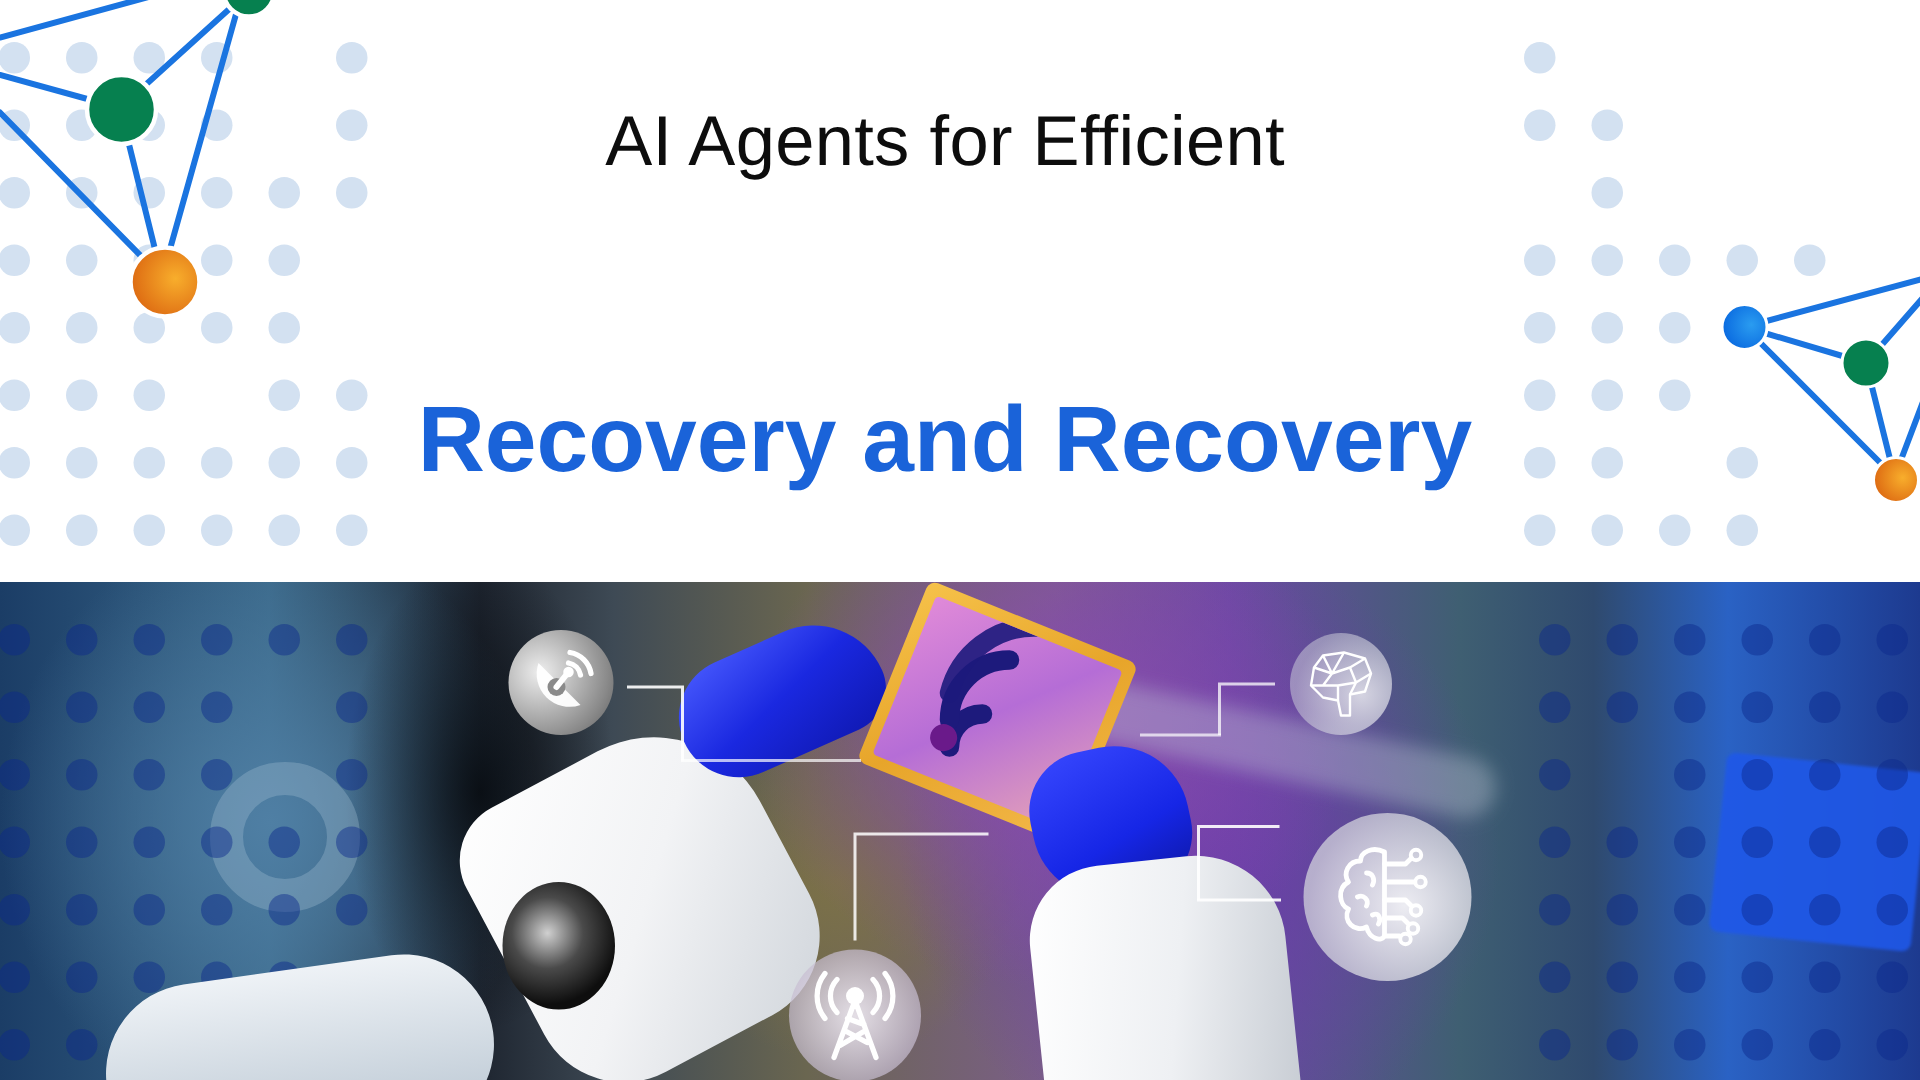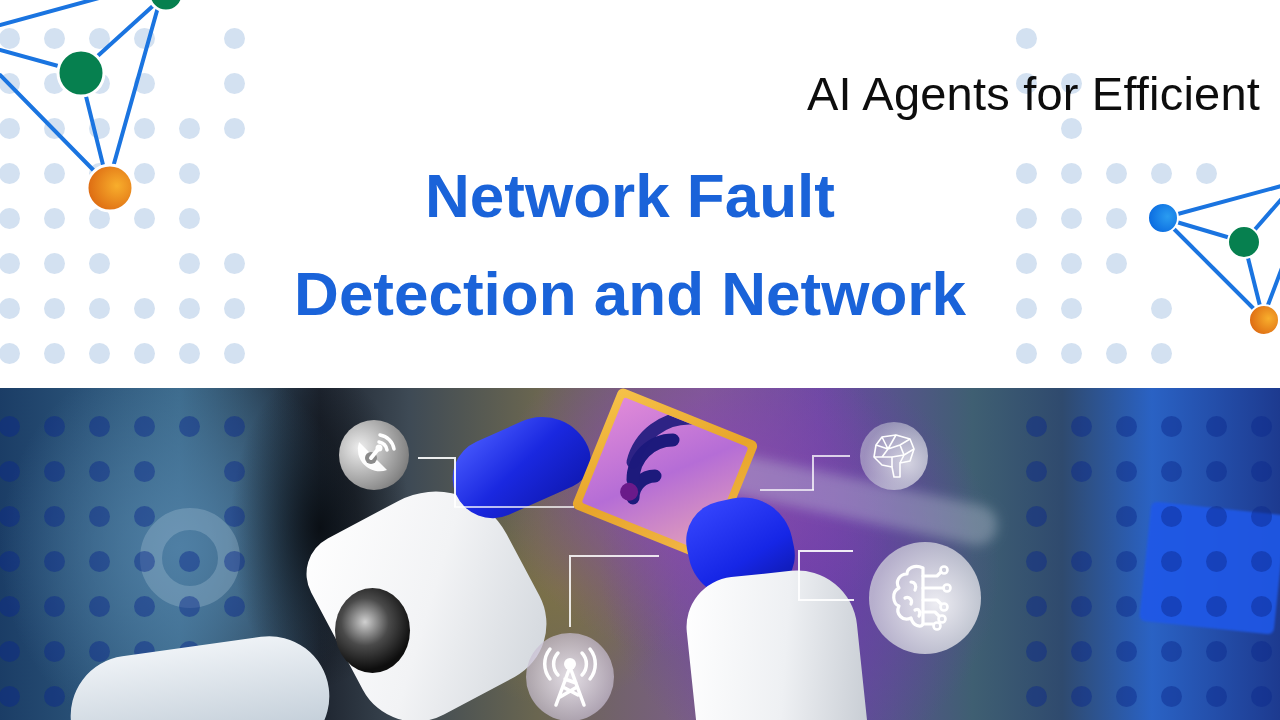--- a/index.html
+++ b/index.html
@@ -4,21 +4,21 @@
 <style>
   * { margin:0; padding:0; box-sizing:border-box; }
   html, body { width:1280px; height:720px; overflow:hidden; background:#ffffff; }
   body { position:relative; font-family:"Liberation Sans", "DejaVu Sans", sans-serif; }
 
   .banner { position:absolute; left:0; top:0; width:1280px; height:388px; background:#ffffff; overflow:hidden; }
   .dotgrid { position:absolute; }
   .dot { position:absolute; width:21px; height:21px; border-radius:50%; background:#d3e1f1; }
 
   .network { position:absolute; left:0; top:0; }
-  .title-line1 { position:absolute; left:0; width:1260px; top:66px; font-size:47px; font-weight:500; color:#0d0d0d; letter-spacing:0.2px; text-align:right; }
+  .title-line1 { position:absolute; left:0; width:1260px; top:66px; font-size:47px; font-weight:500; color:#0d0d0d; letter-spacing:0.2px; text-align:center; }
   .title-line2 { position:absolute; left:0; width:1260px; top:160px; font-size:62px; font-weight:bold; color:#1a63d9; text-align:center; }
   .title-line3 { position:absolute; left:0; width:1260px; top:258px; font-size:62px; font-weight:bold; color:#1a63d9; text-align:center; }
 
   .logo { position:absolute; left:1138px; top:22px; width:118px; height:90px; }
   .logo-hex { position:absolute; left:24px; top:0; width:48px; height:54px; }
   .logo-text { position:absolute; left:0; top:57px; font-size:29px; font-weight:bold; color:#1b2f63; letter-spacing:0.5px; }
   .logo-sup { position:absolute; left:99px; top:58px; font-size:14px; font-weight:bold; color:#1b2f63; }
 
   .photo { position:absolute; left:0; top:388px; width:1280px; height:332px; overflow:hidden;
     background:
@@ -146,22 +146,21 @@
       <line x1="104" y1="72" x2="145" y2="25"></line>
       <line x1="104" y1="72" x2="123" y2="148"></line>
       <line x1="145" y1="90" x2="123" y2="148"></line>
     </g>
     <circle cx="23" cy="48" r="15" fill="url(#bg)" stroke="#fff" stroke-width="2"></circle>
     <circle cx="104" cy="72" r="16" fill="#06804f" stroke="#fff" stroke-width="2"></circle>
     <circle cx="124" cy="150" r="15" fill="url(#og)" stroke="#fff" stroke-width="2"></circle>
   </svg>
 
   <div class="title-line1">AI Agents for Efficient</div>
-  <div class="title-line2">Network Fault</div>
-  <div class="title-line3">Detection and Network</div>
+  <div class="title-line3">Recovery and Recovery</div>
 
 </div>
 
 <div class="photo">
 
   <div class="photo-layer" style="left:230px;top:0;width:180px;height:332px;background:radial-gradient(ellipse 90px 160px at 90px 140px, rgba(5,8,12,0.85), rgba(5,8,12,0));"></div>
 
   <div class="photo-layer" style="left:140px;top:120px;width:100px;height:100px;border-radius:50%;border:22px solid rgba(160,190,210,0.35);"></div>
 
   <div class="photo-layer" style="left:700px;top:90px;width:300px;height:40px;border-radius:30px;transform:rotate(12deg);background:rgba(200,210,220,0.35);filter:blur(6px);"></div>

